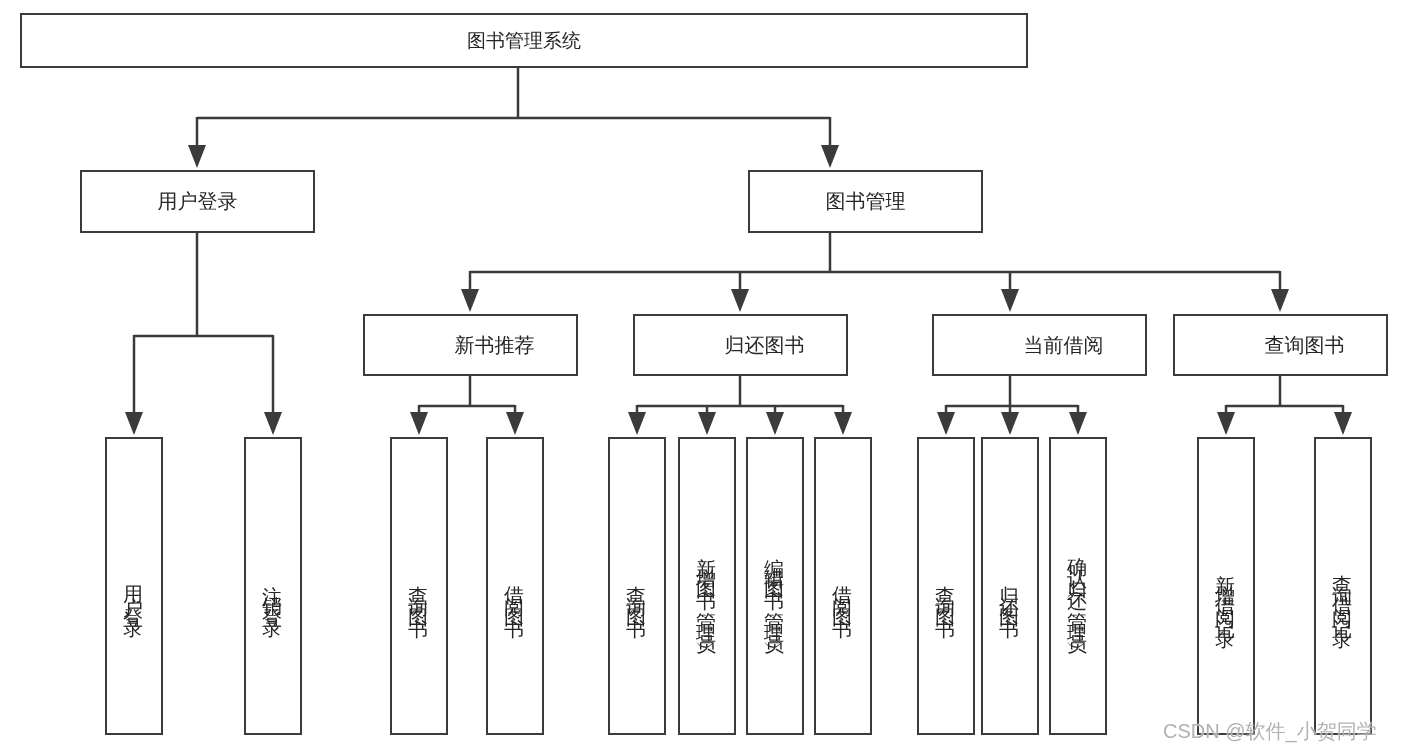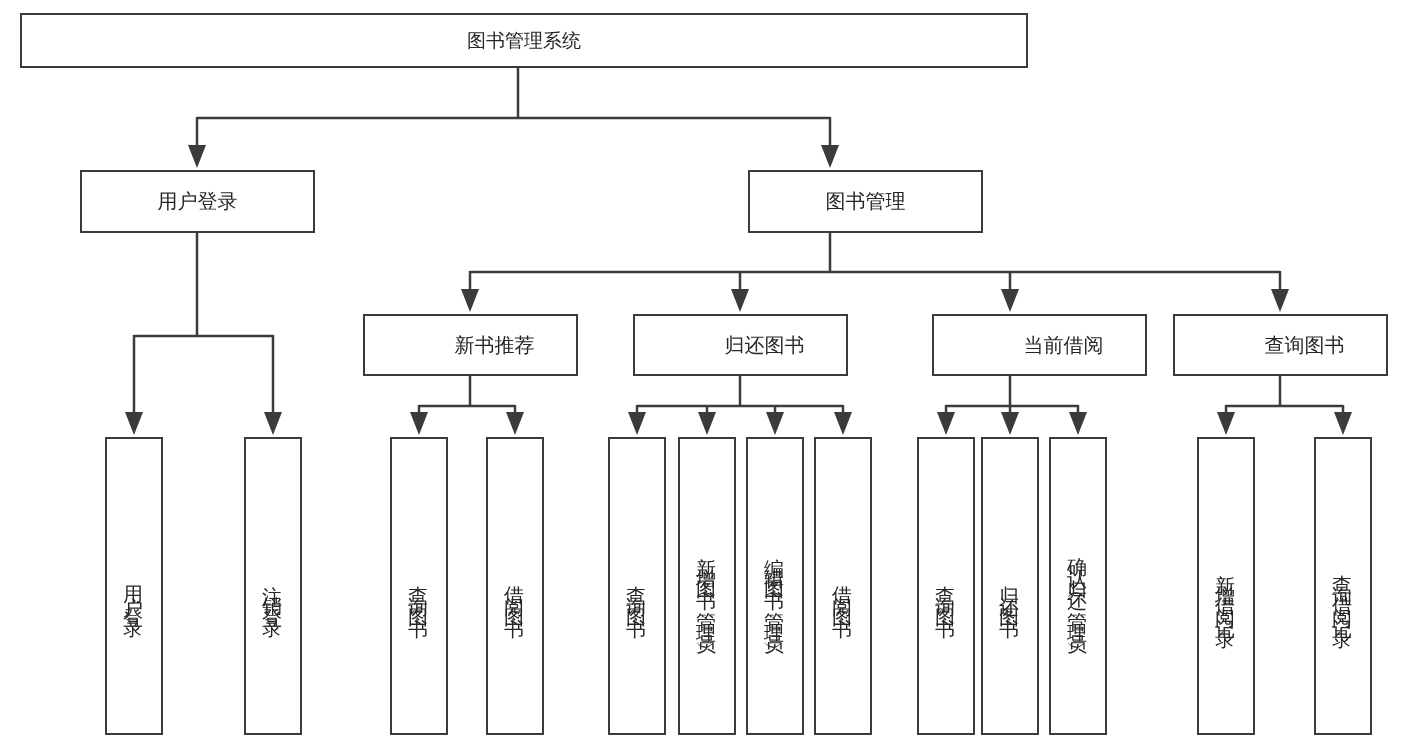--- a/index.html
+++ b/index.html
@@ -190,14 +190,15 @@
     <span class="vtext">确认归还（管理员）</span>
   </div>
 
   <div class="node leaf" style="left:1197px;">
     <span class="vtext">新增借阅记录</span>
   </div>
   <div class="node leaf" style="left:1314px;">
     <span class="vtext">查询借阅记录</span>
   </div>
 
+  <div id="watermark">CSDN @软件_小贺同学</div>
 
 </div>
 
 </body></html>

